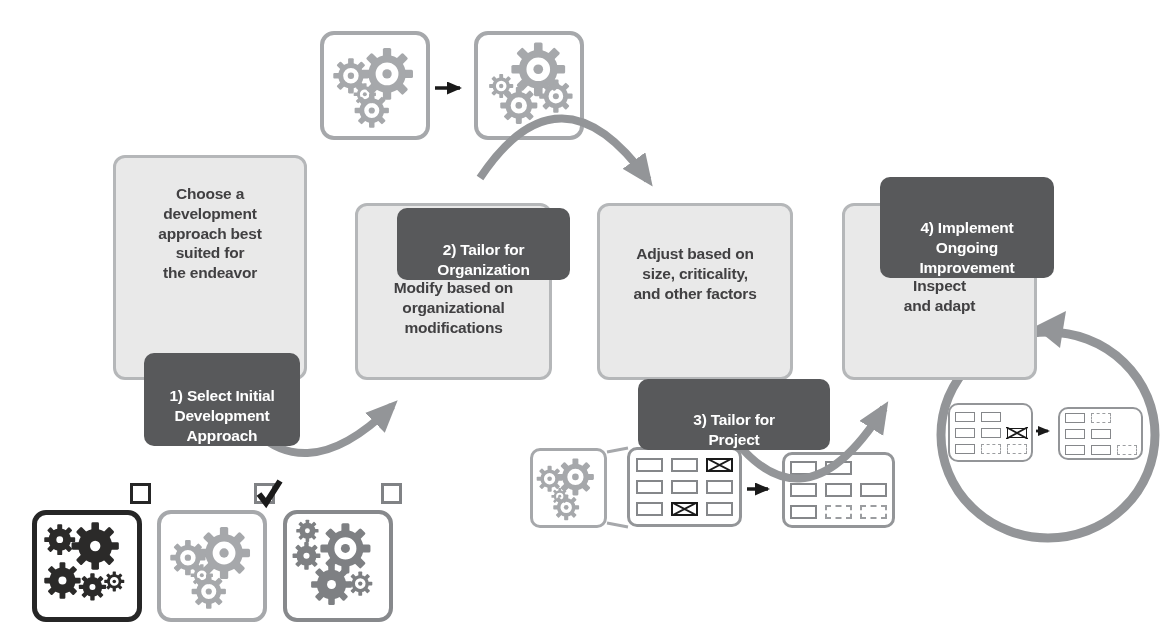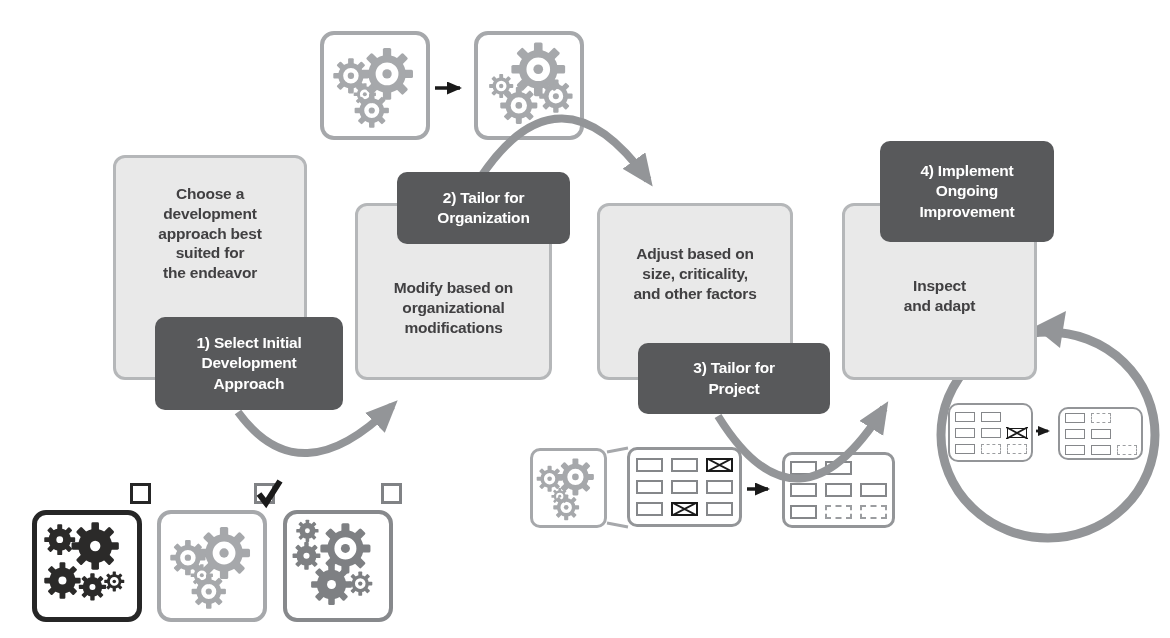--- a/index.html
+++ b/index.html
@@ -8,21 +8,21 @@
   .layer{position:absolute;left:0;top:0;width:1170px;height:638px;pointer-events:none;}
 
   
   .stage-box{position:absolute;background:#e9e9e9;border:3px solid #b5b7b9;border-radius:12px;
              box-sizing:border-box;display:flex;justify-content:center;}
   .stage-text{font-weight:700;font-size:15.5px;line-height:1.28;color:#414042;text-align:center;
               white-space:pre-line;letter-spacing:-0.2px;}
 
   
   .badge{position:absolute;background:#58595b;border-radius:10px;box-sizing:border-box;
-         display:flex;align-items:center;justify-content:center;}
+         display:flex;align-items:flex-end;justify-content:center;margin-top:36px;}
   .badge-text{font-weight:700;font-size:15.5px;line-height:1.3;color:#ffffff;text-align:center;
               white-space:pre-line;letter-spacing:-0.2px;}
 
   
   .icon-box{position:absolute;background:#fff;border:4px solid #a6a8ab;border-radius:14px;
             box-sizing:border-box;}
   .icon-box.dark{border-color:#262626;border-width:5px;}
   .icon-box.mid{border-color:#87898c;}
   .icon-box.thin{border-width:3px;border-radius:10px;}
   .icon-box svg{position:absolute;left:0;top:0;width:100%;height:100%;overflow:visible;}
@@ -253,21 +253,21 @@
     <path d="M 480 178 Q 560 58 648 180" fill="none" stroke="#939598" stroke-width="8" marker-end="url(#headGray)"></path>
     <path d="M 718 416 Q 798 545 884 408" fill="none" stroke="#939598" stroke-width="8" marker-end="url(#headGray)"></path>
 
     <line x1="435" y1="88" x2="460" y2="88" stroke="#1a1a1a" stroke-width="3.5" marker-end="url(#headBlack)"></line>
     <line x1="747" y1="489" x2="768" y2="489" stroke="#1a1a1a" stroke-width="3.5" marker-end="url(#headBlack)"></line>
     <line x1="1036" y1="431" x2="1048" y2="431" stroke="#1a1a1a" stroke-width="2.8" marker-end="url(#headBlackSm)"></line>
 
     <path d="M607 452 L628 448 M607 523 L628 527" fill="none" stroke="#a6a8ab" stroke-width="3"></path>
   </svg>
 
-  <div class="badge" style="left:155px;top:317px;width:188px;height:93px;z-index:4">
+  <div class="badge" style="left:144px;top:317px;width:156px;height:93px;z-index:4">
     <div class="badge-text">1) Select Initial
 Development
 Approach</div>
   </div>
   <div class="badge" style="left:397px;top:172px;width:173px;height:72px;z-index:4">
     <div class="badge-text">2) Tailor for
 Organization</div>
   </div>
   <div class="badge" style="left:638px;top:343px;width:192px;height:71px;z-index:4">
     <div class="badge-text">3) Tailor for

